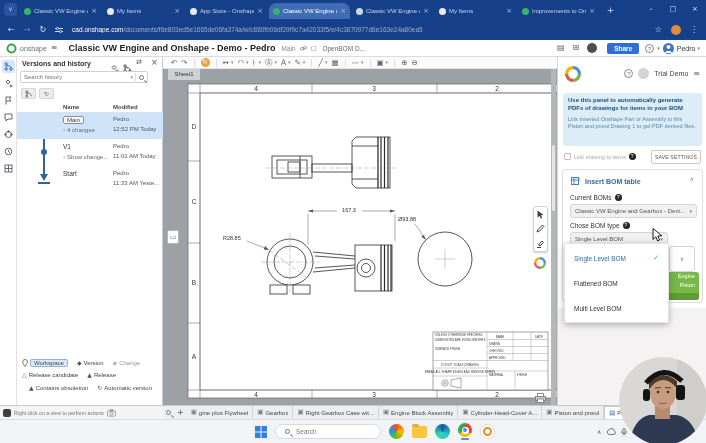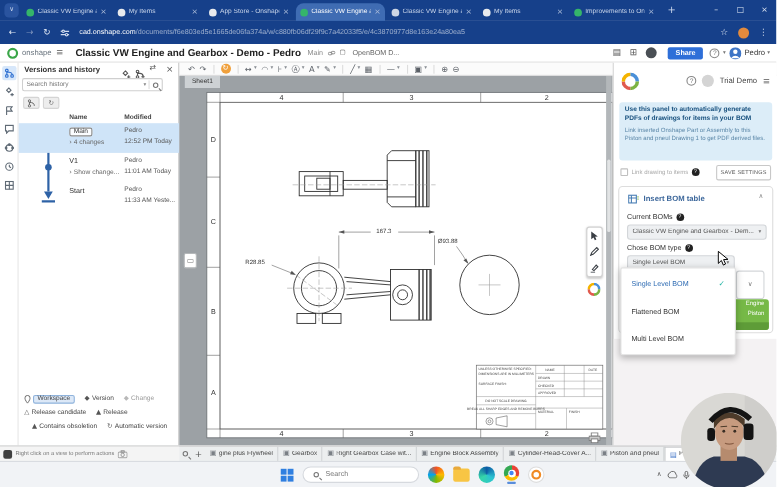--- a/index.html
+++ b/index.html
@@ -217,21 +217,21 @@
     <span id="avatar-chrome"></span>
     <span class="nav ic">⋮</span>
   </div>
 
   <div class="ab" id="appheader">
     <svg width="11" height="11" viewBox="0 0 11 11">
         <circle cx="5.5" cy="5.5" r="4" fill="none" stroke="#3aa648" stroke-width="2"></circle>
       </svg>
     <span id="logo-text">onshape</span>
     <span class="hicon ic">≡</span>
-    <span class="title">Classic VW Engine and Gearbox - Demo - Pedro</span>
+    <span class="title">Classic VW Engine and Onshape - Demo - Pedro</span>
     <span class="branch">Main</span>
     <svg width="7" height="7" viewBox="0 0 8 8" style="margin-left:4px">
         <g stroke="#888" stroke-width="1" fill="none">
           <rect x="0.5" y="3" width="4" height="2.5" rx="1.2"></rect>
           <rect x="3.5" y="2" width="4" height="2.5" rx="1.2"></rect>
         </g>
       </svg>
     <span class="hicon ic" style="font-size:6px;margin-right:1px">▢</span>
     <span class="doclink">OpenBOM D...</span>
     <span style="flex:1"></span>

